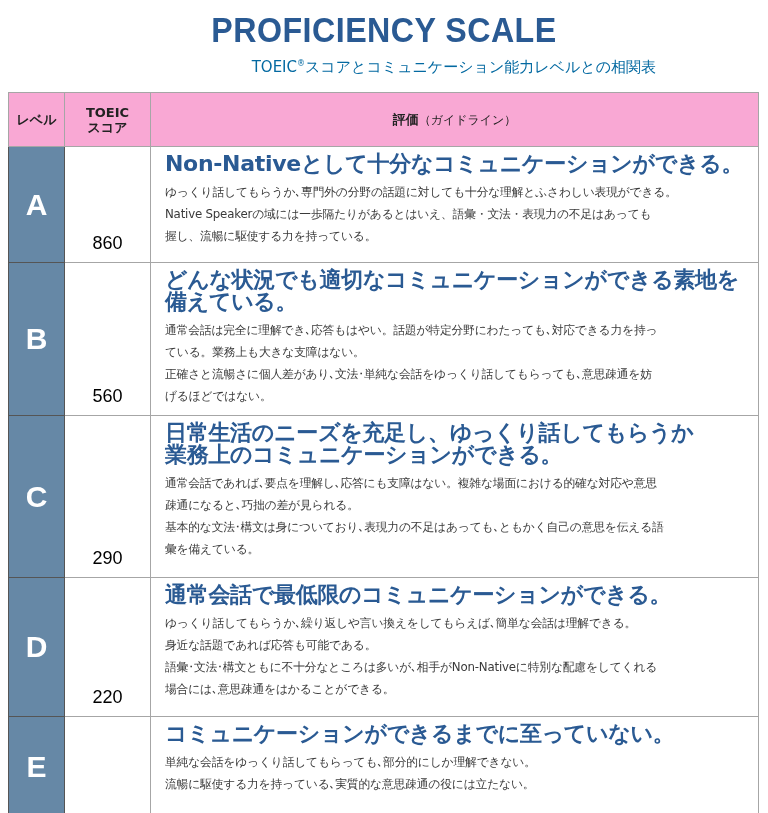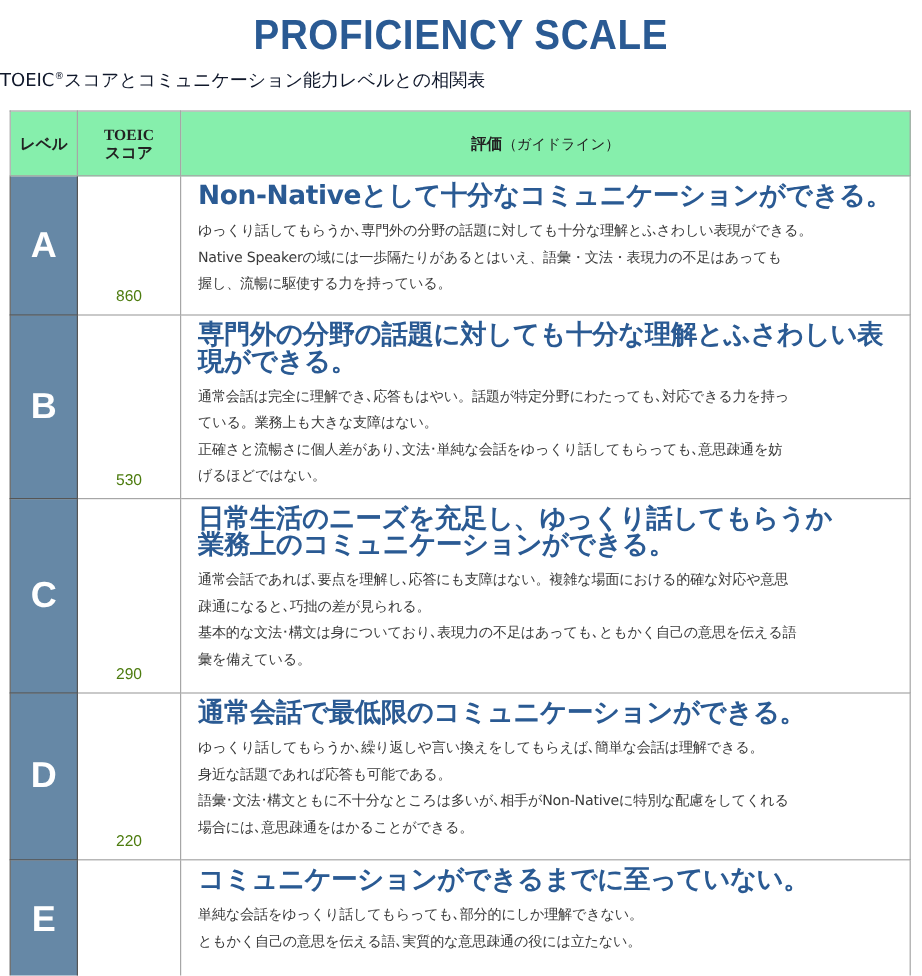--- a/index.html
+++ b/index.html
@@ -1,34 +1,34 @@
 <!DOCTYPE html>
 <html><head>
 <meta charset="utf-8">
 <style>
   html, body { margin: 0; padding: 0; background: #ffffff; }
   body { width: 768px; height: 813px; position: relative; overflow: hidden;
          font-family: "DejaVu Sans", "Liberation Sans", sans-serif; color: #333; }
   .title { position: absolute; top: 10px; left: 0; width: 768px; text-align: center;
            font-family: "Liberation Sans", "DejaVu Sans", sans-serif; font-weight: bold;
            font-size: 35px; color: #2a5a93; letter-spacing: 0.5px; line-height: 40px; transform: scaleX(0.92); }
-  .subtitle { position: absolute; top: 54px; left: 0; width: 656px; text-align: left;
-              font-size: 15px; color: #0f172a; line-height: 20px; }
+  .subtitle { position: absolute; top: 54px; left: 0; width: 656px; text-align: right;
+              font-size: 15px; color: #0369a1; line-height: 20px; }
   .subtitle sup { font-size: 8px; vertical-align: 6px; }
   table { position: absolute; top: 92px; left: 8px; width: 751px; border-collapse: collapse;
           table-layout: fixed; }
   td, th { border: 1px solid #a6a6a6; padding: 0; }
-  thead th { background: #86efac; height: 53px; font-weight: bold; font-size: 13px; color: #222; font-family: Liberation Serif, serif; }
+  thead th { background: #f9a8d4; height: 53px; font-weight: bold; font-size: 13px; color: #222; }
   thead th .sub { font-weight: normal; font-size: 12px; }
   .col-level { width: 56px; }
   .col-score { width: 86px; }
   td.level { background: #6688a6; color: #fff; font-family: "Liberation Sans", sans-serif;
              font-weight: bold; font-size: 30px; text-align: center; vertical-align: middle;
              border-color: #555; }
-  td.score { vertical-align: bottom; text-align: center; font-size: 13px; color: #4d7c0f;
+  td.score { vertical-align: bottom; text-align: center; font-size: 18px; color: #000000;
              padding-bottom: 8px; font-family: "Liberation Sans", sans-serif; }
   td.eval { vertical-align: top; padding: 6px 14px 8px 14px; }
   .headline { color: #2a5a93; font-weight: bold; font-size: 22px; line-height: 22px; margin: 0 0 6px 0; letter-spacing: -0.3px; }
   .body-line { font-size: 11.8px; line-height: 22px; color: #3a3a3a; margin: 0; letter-spacing: -0.2px; }
 </style>
 </head>
 <body>
 
 <div class="title">PROFICIENCY SCALE</div>
 <div class="subtitle"><span>TOEIC</span><sup>®</sup><span>スコアとコミュニケーション能力レベルとの相関表</span></div>
@@ -59,24 +59,24 @@
           <div class="headline">
             <div>Non-Nativeとして十分なコミュニケーションができる。</div>
           </div>
           <p class="body-line">ゆっくり話してもらうか､専門外の分野の話題に対しても十分な理解とふさわしい表現ができる。</p>
           <p class="body-line">Native Speakerの域には一歩隔たりがあるとはいえ、語彙・文法・表現力の不足はあっても</p>
           <p class="body-line">握し、流暢に駆使する力を持っている。</p>
         </td>
       </tr>
       <tr style="height: 141px;">
         <td class="level">B</td>
-        <td class="score">530</td>
+        <td class="score">560</td>
         <td class="eval">
           <div class="headline">
-            <div>専門外の分野の話題に対しても十分な理解とふさわしい表現ができる。</div>
+            <div>どんな状況でも適切なコミュニケーションができる素地を備えている。</div>
           </div>
           <p class="body-line">通常会話は完全に理解でき､応答もはやい。話題が特定分野にわたっても､対応できる力を持っ</p>
           <p class="body-line">ている。業務上も大きな支障はない。</p>
           <p class="body-line">正確さと流暢さに個人差があり､文法･単純な会話をゆっくり話してもらっても､意思疎通を妨</p>
           <p class="body-line">げるほどではない。</p>
         </td>
       </tr>
       <tr style="height: 162px;">
         <td class="level">C</td>
         <td class="score">290</td>
@@ -105,17 +105,17 @@
         </td>
       </tr>
       <tr style="height: 100px;">
         <td class="level">E</td>
         <td class="score"></td>
         <td class="eval">
           <div class="headline">
             <div>コミュニケーションができるまでに至っていない。</div>
           </div>
           <p class="body-line">単純な会話をゆっくり話してもらっても､部分的にしか理解できない。</p>
-          <p class="body-line">ともかく自己の意思を伝える語､実質的な意思疎通の役には立たない。</p>
+          <p class="body-line">流暢に駆使する力を持っている､実質的な意思疎通の役には立たない。</p>
         </td>
       </tr>
     </tbody>
 </table>
 
 </body></html>

